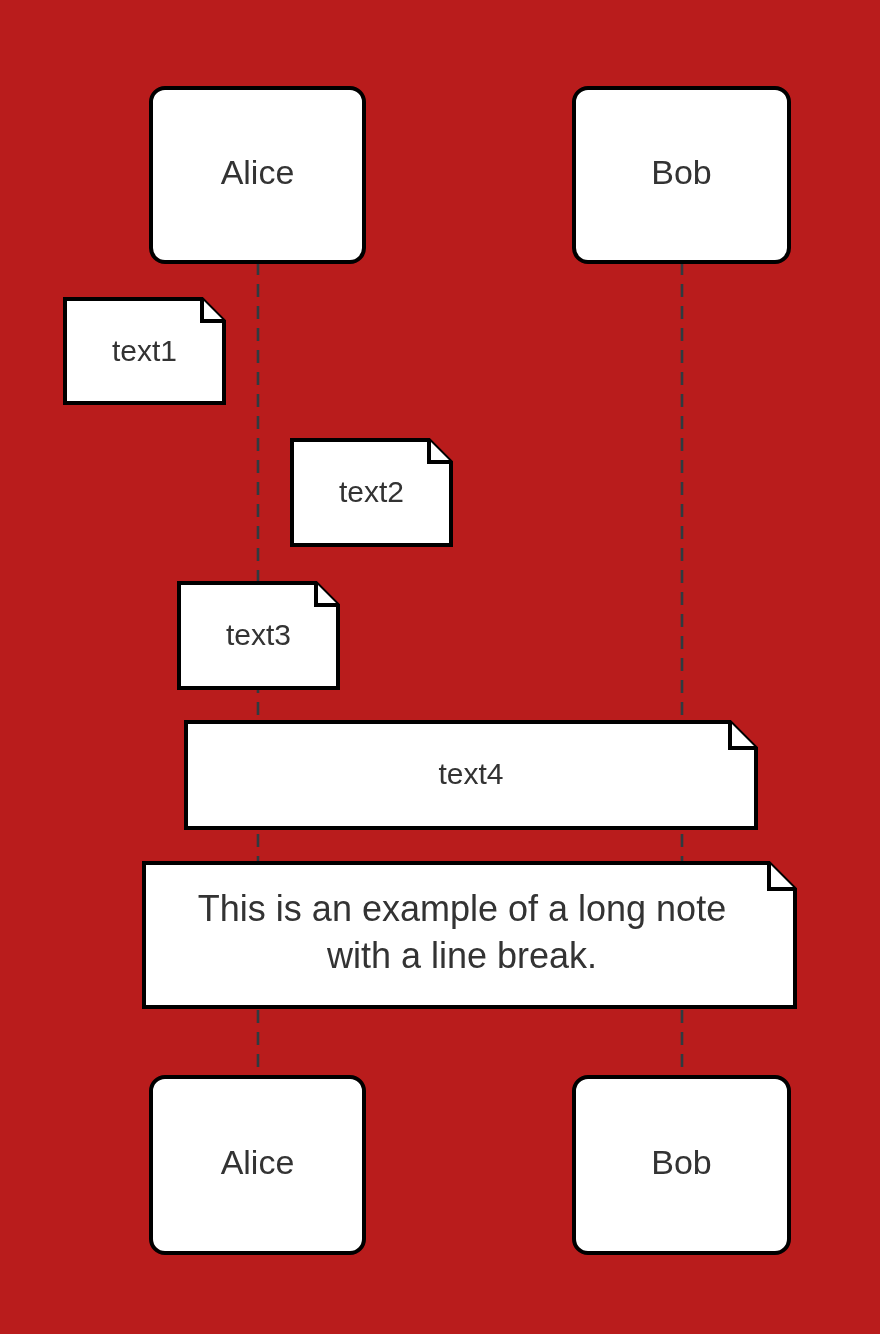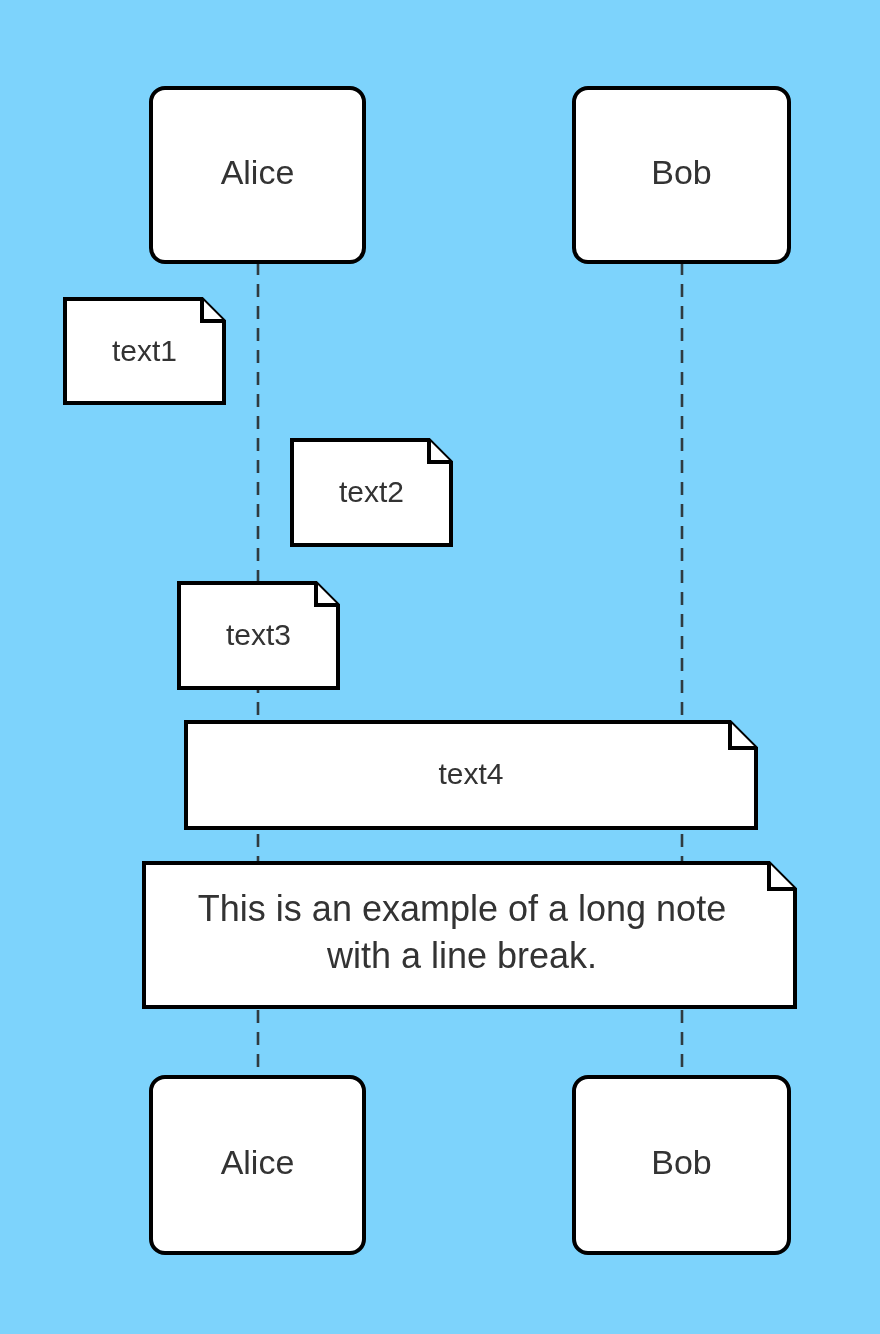--- a/index.html
+++ b/index.html
@@ -9,21 +9,21 @@
     background: #ffffff;
   }
   body {
     font-family: "Liberation Sans", sans-serif;
     -webkit-font-smoothing: antialiased;
   }
   #canvas {
     position: relative;
     width: 880px;
     height: 1334px;
-    background: #7dd3fc;
+    background: #b91c1c;
     overflow: hidden;
   }
   #diagram-svg {
     position: absolute;
     left: 0;
     top: 0;
     width: 880px;
     height: 1334px;
     display: block;
   }

